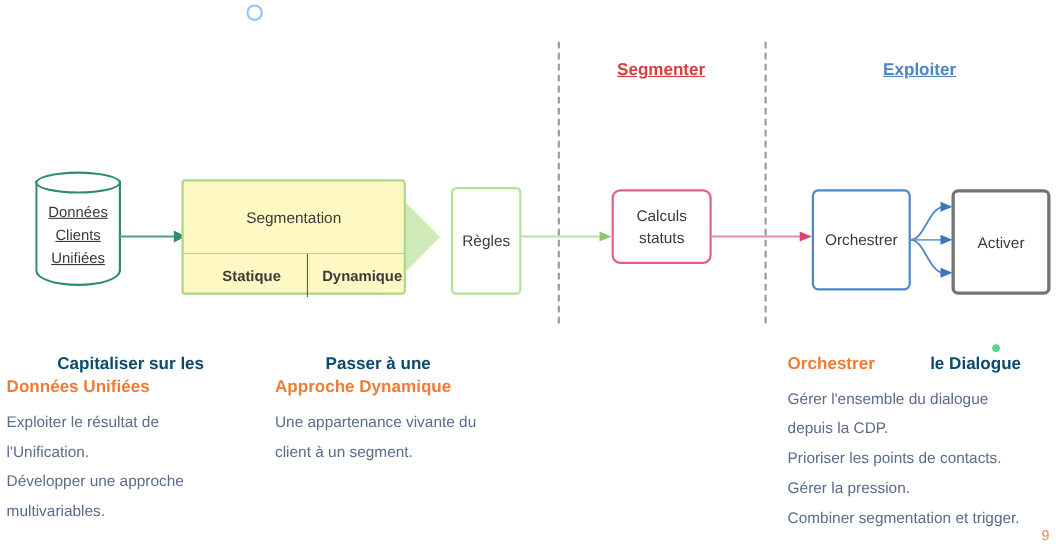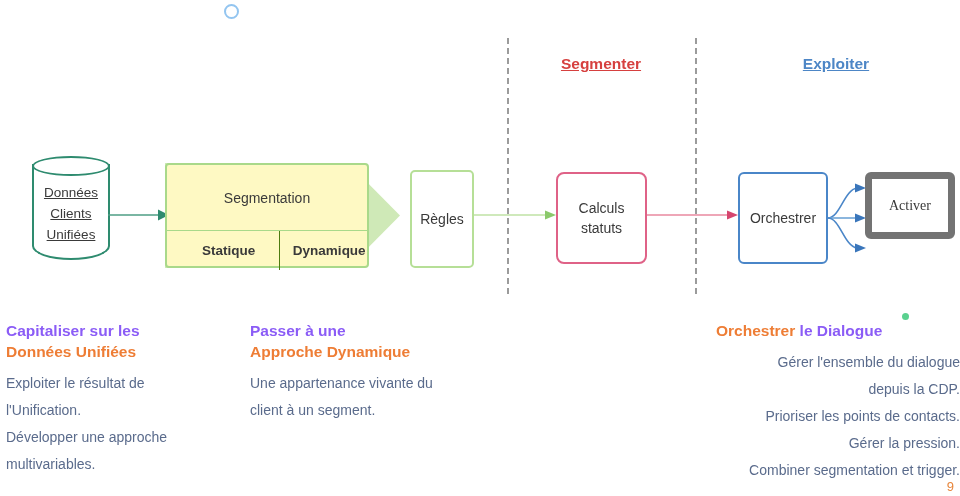--- a/index.html
+++ b/index.html
@@ -180,66 +180,65 @@
     line-height: 20px;
   }
   #box-regles {
     left: 410px; top: 170px;
     width: 64px; height: 98px;
     border: 2px solid #b6df97;
     border-radius: 5px;
   }
   #box-calculs {
     left: 556px; top: 172px;
-    width: 91px; height: 92px;
+    width: 91px; height: 68px;
     border: 2px solid #df6287;
     border-radius: 8px;
   }
   #box-orchestrer {
     left: 738px; top: 172px;
     width: 90px; height: 92px;
     border: 2px solid #4a86c8;
     border-radius: 6px;
   }
   #box-activer {
     left: 865px; top: 172px;
-    width: 90px; height: 67px;
-    border: 7px solid #737373;
+    width: 90px; height: 96px;
+    border: 3px solid #737373;
     border-radius: 6px;
-    font-family: Liberation Serif, serif;
   }
 
   .connector {
     position: absolute;
     pointer-events: none;
   }
   .connector svg { display: block; overflow: visible; }
 
   
   .text-block { position: absolute; }
   #block-1 { left: 6px;   top: 320px; width: 215px; }
   #block-2 { left: 250px; top: 320px; width: 230px; }
   #block-3 { left: 716px; top: 320px; width: 244px; }
 
   .blk-title {
     font-size: 15.5px;
     font-weight: bold;
     line-height: 21px;
     margin: 0 0 8px 0;
   }
-  .blk-title .navy   { color: #8b5cf6; }
+  .blk-title .navy   { color: #0c4a6e; margin-left: 46px; }
   .blk-title .orange { color: #ee7d35; }
   .blk-body {
     font-size: 14px;
     line-height: 27px;
     color: #5a6b8c;
     margin: 0;
     white-space: pre-line;
   }
-  #block-3 .blk-body { margin-top: 0; text-align: right; }
+  #block-3 .blk-body { margin-top: 0; }
 </style>
 </head>
 <body>
 
 <div id="slide">
 
   <div class="deco-circle"></div>
 
   <div class="deco-dot"></div>
 

